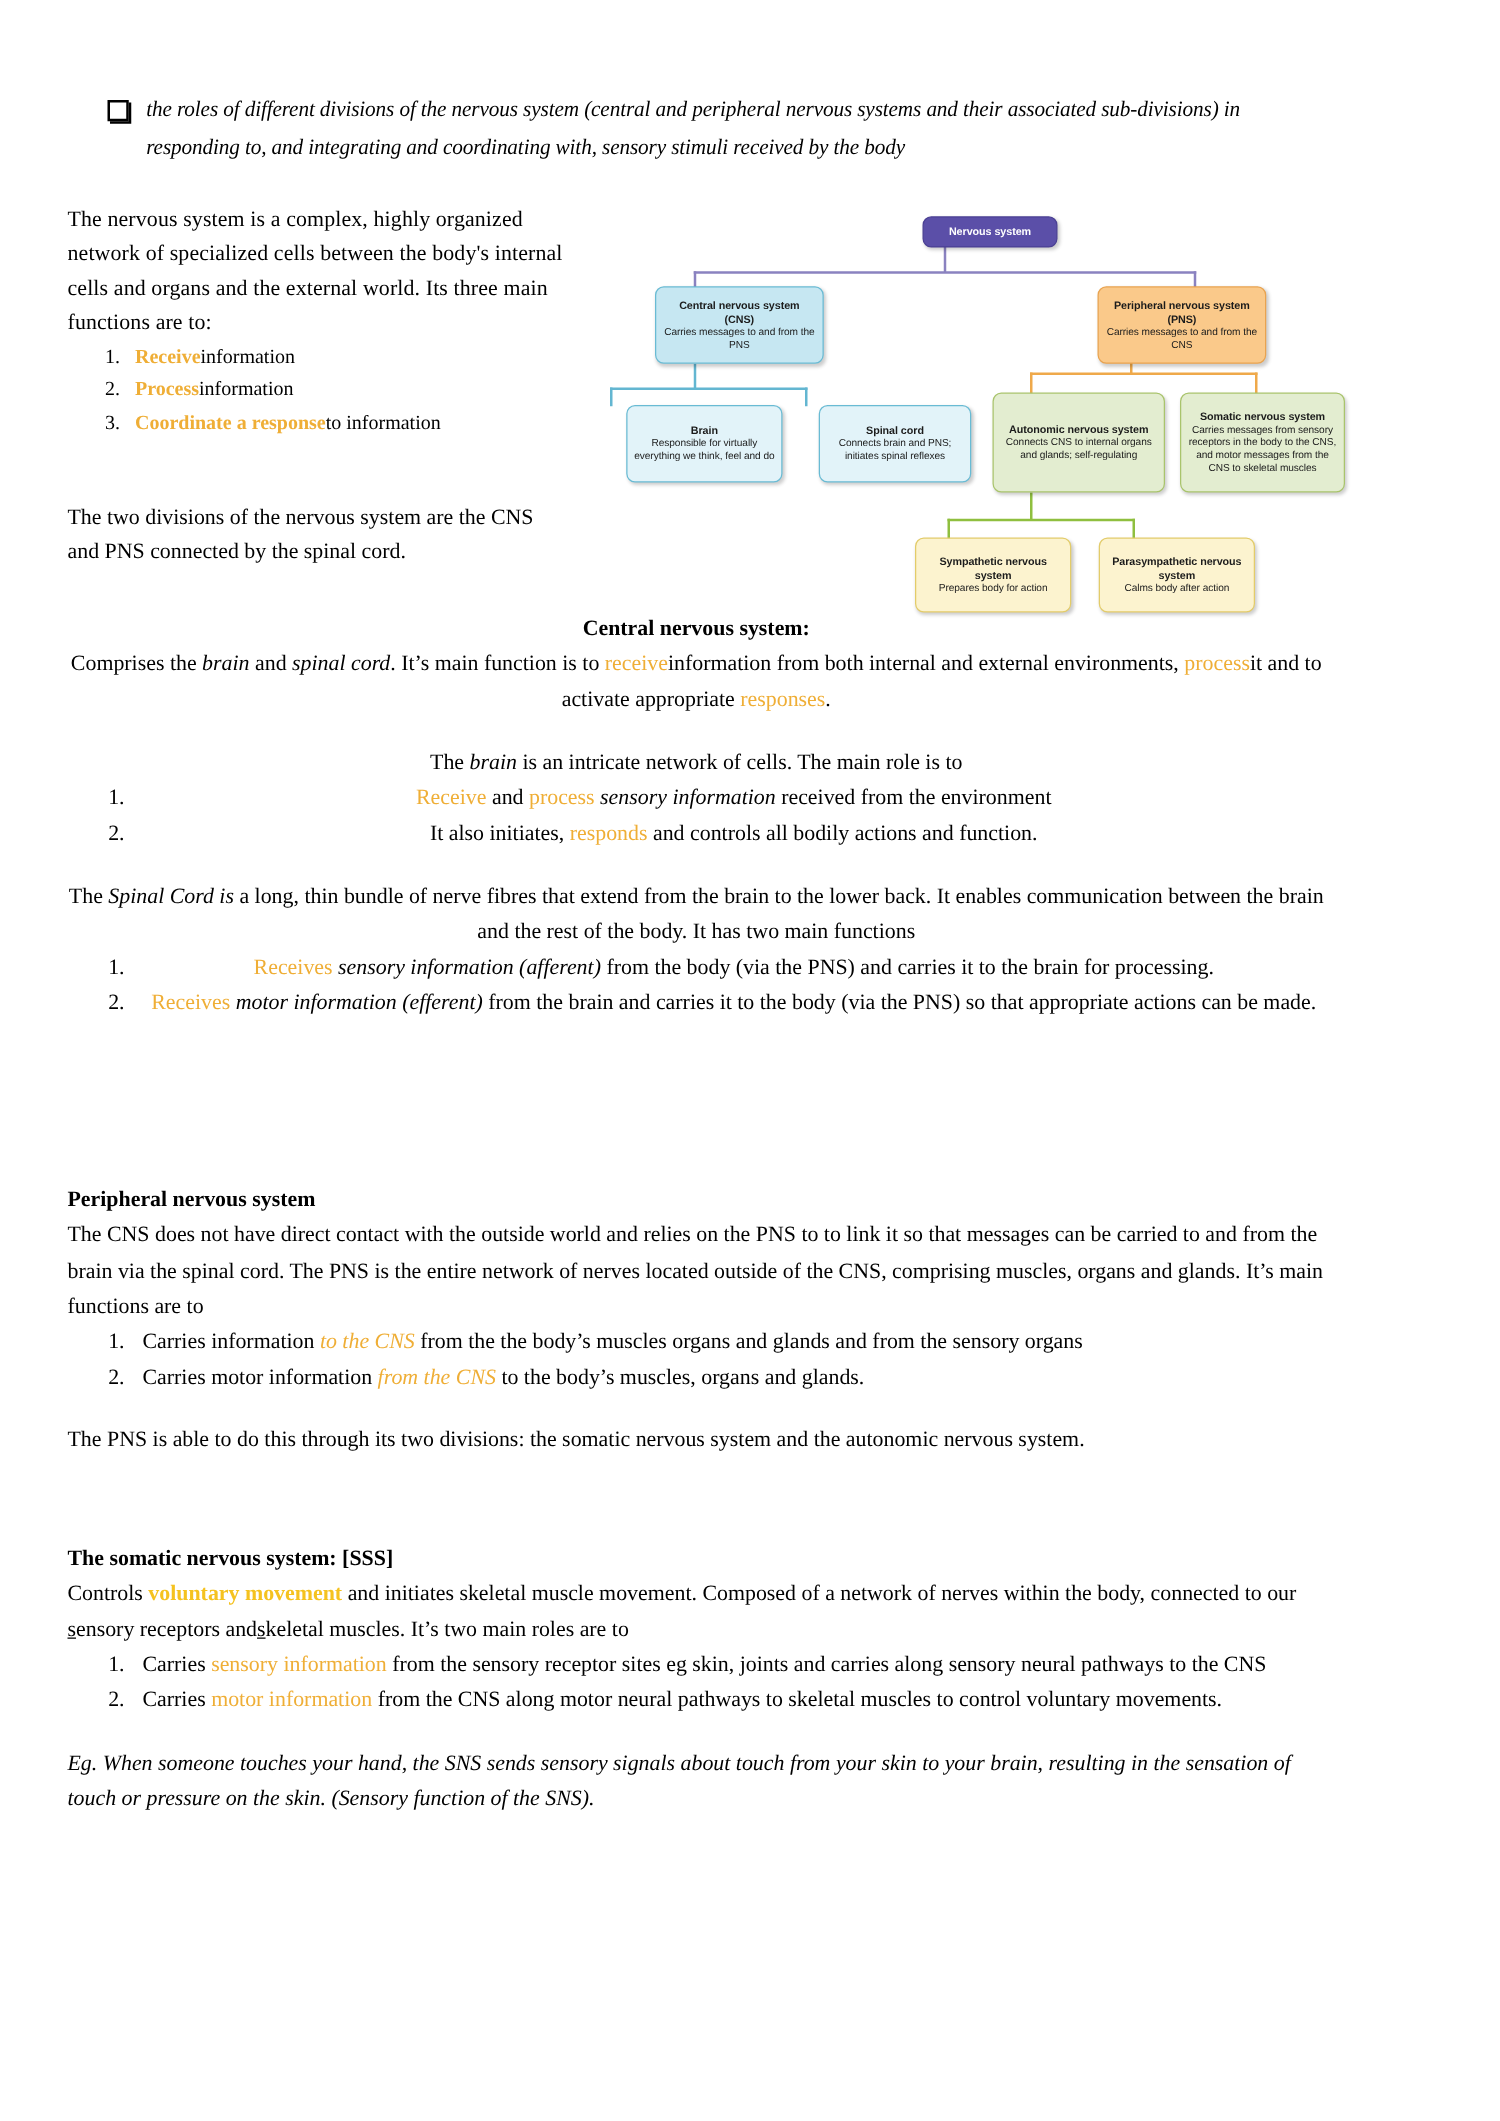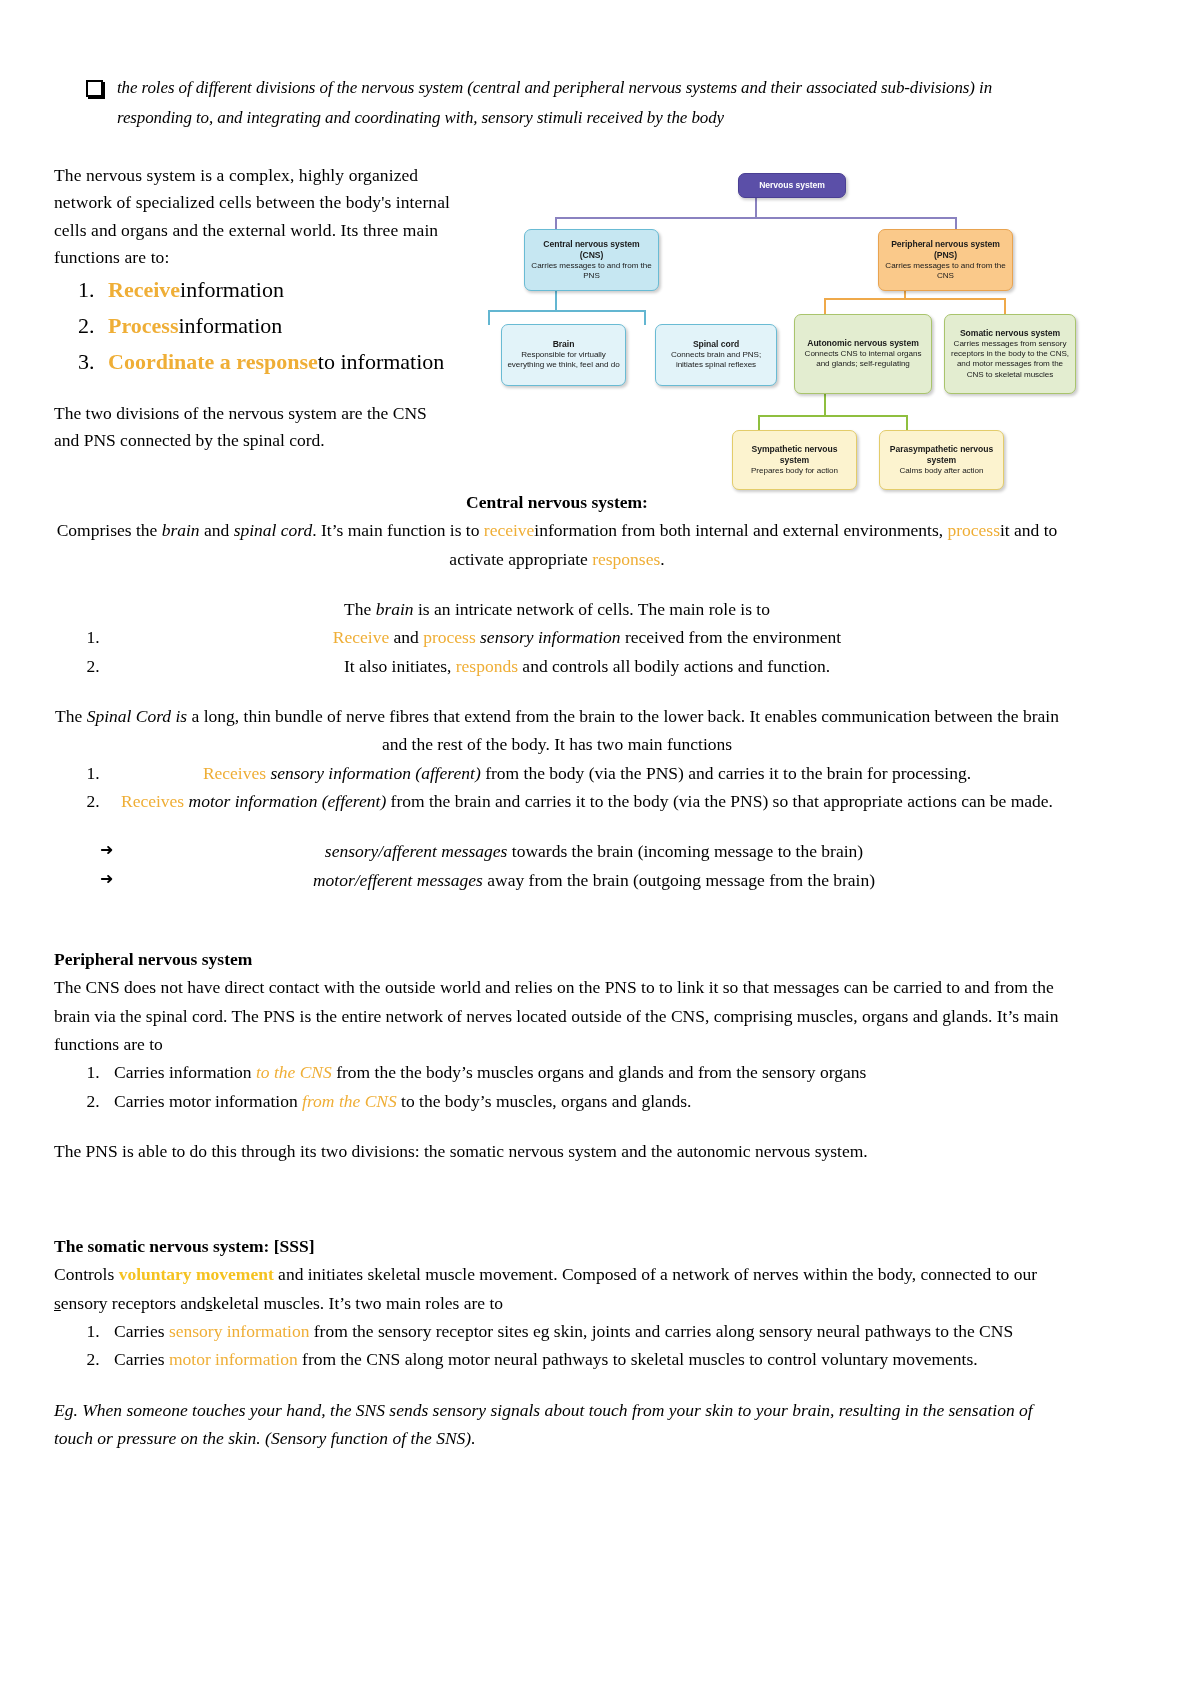--- a/index.html
+++ b/index.html
@@ -66,21 +66,21 @@
     letter-spacing: 0.2px;
   }
   .body-line {
     font-size: 17.5px;
     line-height: 1.56;
     letter-spacing: 0.1px;
   }
   ol.num {
     margin: 2px 0 0 0;
     padding-left: 46px;
-    font-size: 22px;
+    font-size: 16px;
     line-height: 1.58;
   }
   ol.num > li {
     padding-left: 8px;
     margin-bottom: 1px;
   }
   .accent { color: #EFAE36; font-weight: bold; }
   .accent-n { color: #EFAE36; }
   .accent-y { color: #F5C21F; font-weight: bold; }
   .it { font-style: italic; }
@@ -306,24 +306,20 @@
     <div class="gap"></div>
 
     <p><span>The </span><span class="it">Spinal Cord is</span><span> a long, thin bundle of nerve fibres that extend from the brain to the lower back. It enables communication between the brain and the rest of the body. It has two main functions</span></p>
     <ol>
       <li><span class="accent-n">Receives</span><span class="it"> sensory information (afferent)</span><span> from the body (via the PNS) and carries it to the brain for processing.</span></li>
       <li><span class="accent-n">Receives</span><span class="it"> motor information (efferent)</span><span> from the brain and carries it to the body (via the PNS) so that appropriate actions can be made.</span></li>
     </ol>
 
     <div class="gap"></div>
 
-    <ul class="arrow">
-      <li><span class="it">sensory/afferent messages</span><span> towards the brain (incoming message to the brain)</span></li>
-      <li><span class="it">motor/efferent messages</span><span> away from the brain (outgoing message from the brain)</span></li>
-    </ul>
   </div>
 
   <div class="body-sec" style="top:945px;">
     <p class="sec-head">Peripheral nervous system</p>
     <p>The CNS does not have direct contact with the outside world and relies on the PNS to to link it so that messages can be carried to and from the brain via the spinal cord. The PNS is the entire network of nerves located outside of the CNS, comprising muscles, organs and glands. It’s main functions are to</p>
     <ol>
       <li><span>Carries information </span><span class="accent-n it">to the CNS</span><span> from the the body’s muscles organs and glands and from the sensory organs</span></li>
       <li><span>Carries motor information </span><span class="accent-n it">from the CNS</span><span> to the body’s muscles, organs and glands.</span></li>
     </ol>
     <div class="gap"></div>

